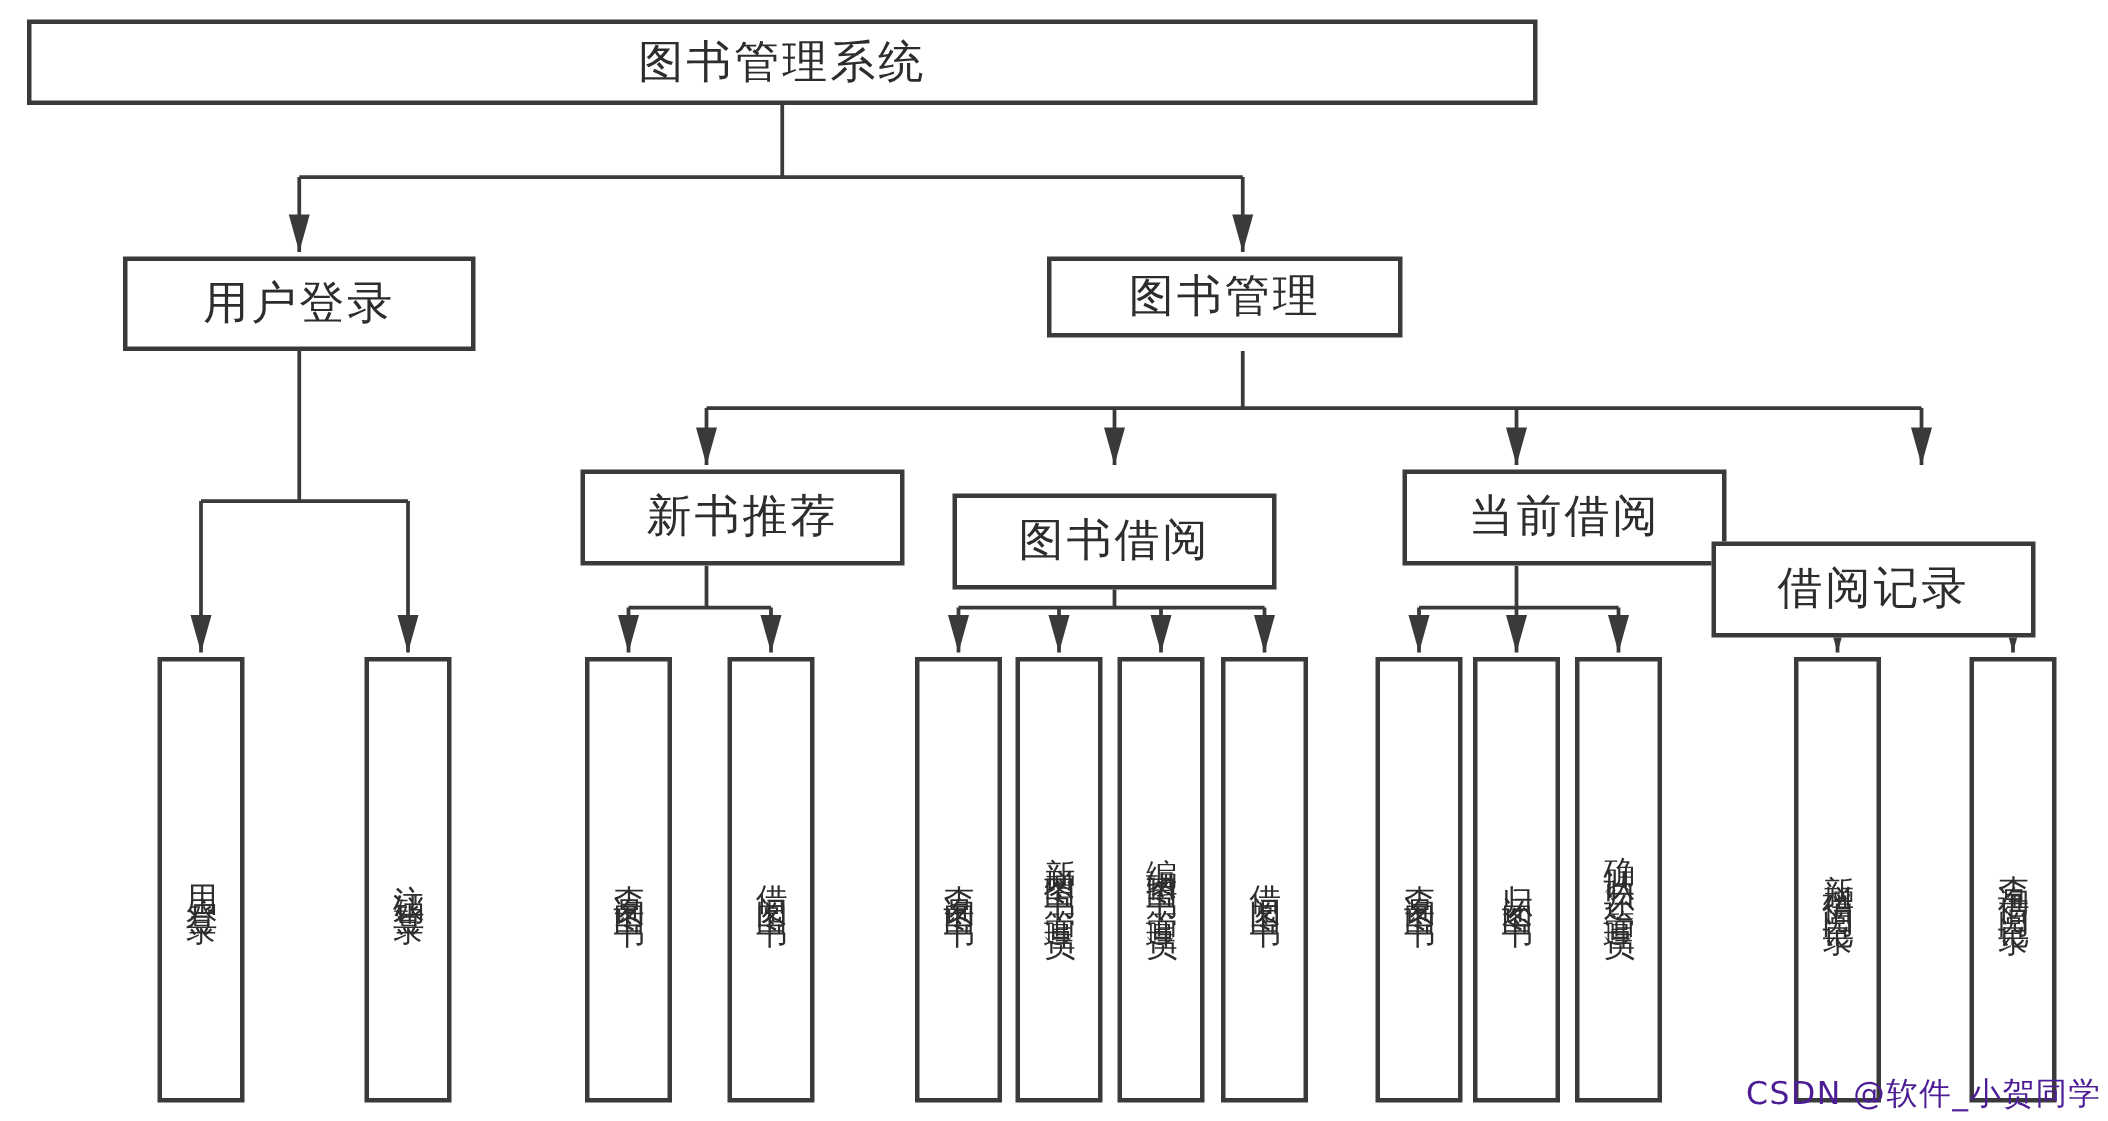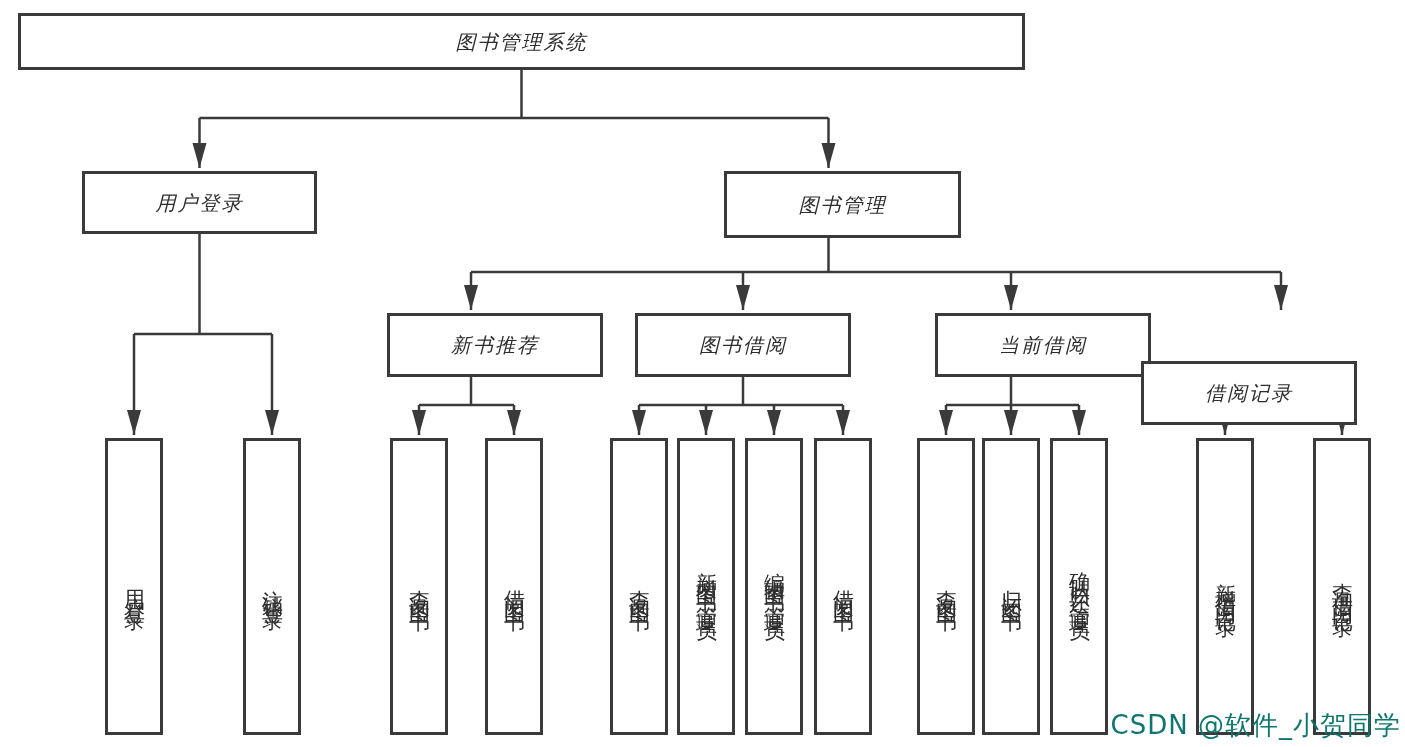--- a/index.html
+++ b/index.html
@@ -5,38 +5,38 @@
   html,body{margin:0;padding:0;background:#ffffff;}
   #stage{
     position:relative;width:1405px;height:747px;background:#ffffff;overflow:hidden;
     font-family:"DejaVu Sans","Liberation Sans",sans-serif;color:#2d2d2d;
   }
   #wires{position:absolute;left:0;top:0;width:1405px;height:747px;}
   .box{
     position:absolute;box-sizing:border-box;border:3px solid #3a3a3a;background:#ffffff;
     display:flex;align-items:center;justify-content:center;text-align:center;
   }
-  .h-label{font-size:20px;letter-spacing:2px;line-height:1.2;white-space:nowrap;font-style:italic;}
+  .h-label{font-size:30px;letter-spacing:2px;line-height:1.2;white-space:nowrap;}
   .root{left:18px;top:13px;width:1007px;height:57px;}
   .lvl2a{left:82px;top:171px;width:235px;height:63px;}
-  .lvl2b{left:724px;top:171px;width:237px;height:67px;}
+  .lvl2b{left:698px;top:171px;width:237px;height:54px;}
   .lvl3{top:313px;height:64px;width:216px;}
-  .g-rec{left:363px;margin-left:24px;} .g-bor{left:635px;} .g-cur{left:903px;margin-left:32px;} .g-log{left:1141px;margin-top:48px;}
+  .g-rec{left:363px;margin-left:24px;} .g-bor{left:635px;margin-top:16px;} .g-cur{left:903px;margin-left:32px;} .g-log{left:1141px;margin-top:48px;}
   .leaf{top:438px;height:297px;width:58px;}
   .v-label{
     writing-mode:vertical-rl;text-orientation:mixed;
     font-size:21px;letter-spacing:7px;line-height:1;white-space:nowrap;
   }
   .l-g1a{left:105px;} .l-g1b{left:243px;}
   .l-g2a{left:390px;} .l-g2b{left:485px;}
   .l-g3a{left:610px;} .l-g3b{left:677px;} .l-g3c{left:745px;} .l-g3d{left:814px;}
   .l-g4a{left:917px;} .l-g4b{left:982px;} .l-g4c{left:1050px;}
   .l-g5a{left:1196px;} .l-g5b{left:1313px;}
   .watermark{
-    position:absolute;right:4px;bottom:4px;font-size:26px;color:#0f766e;
+    position:absolute;right:4px;bottom:4px;font-size:21px;color:#4c1d95;
     letter-spacing:1px;z-index:5;white-space:nowrap;
   }
 </style>
 </head>
 <body>
 
 <div id="stage">
 
   <svg id="wires" width="1405" height="747" viewBox="0 0 1405 747">
     <defs>

